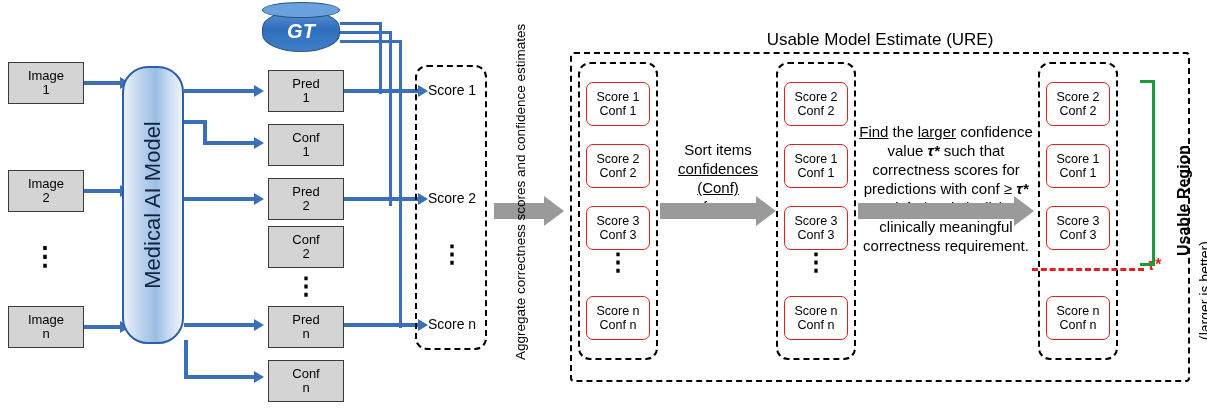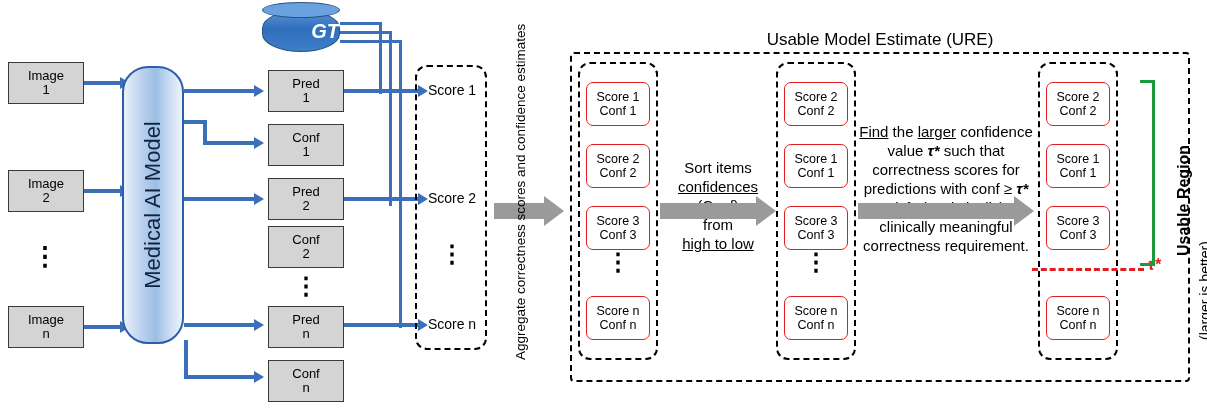--- a/index.html
+++ b/index.html
@@ -25,21 +25,21 @@
   }
   .aimodel .lbl{
     transform:rotate(-90deg);white-space:nowrap;
     font-size:22px;color:#10243f;
   }
 
   
   .gt-cyl{
     background:linear-gradient(to bottom,#5b93d6 0%,#2f6ebc 45%,#3f7fc8 100%);
     border:1.5px solid #28537f;border-radius:50%/18px;
-    display:flex;align-items:center;justify-content:flex-end;
+    display:flex;align-items:center;justify-content:center;
   }
   .gt-cyl .gt-lbl{
     font-style:italic;font-weight:bold;color:#fff;font-size:20px;
   }
   .gt-top{
     background:#6aa2e0;border:1.5px solid #28537f;border-radius:50%;
   }
 
   
   .dashed{
@@ -213,26 +213,25 @@
   <div class="abs rbox" style="left:586px;top:206px;width:64px;height:44px;">
     <span>Score 3</span>
     <span>Conf 3</span>
   </div>
   <div class="abs dots" style="left:603px;top:258px;width:30px;height:30px;font-size:24px;">⋮</div>
   <div class="abs rbox" style="left:586px;top:296px;width:64px;height:44px;">
     <span>Score n</span>
     <span>Conf n</span>
   </div>
 
-  <div class="abs steptxt" style="left:660px;top:158px;width:116px;">
+  <div class="abs steptxt" style="left:660px;top:140px;width:116px;">
     <div>Sort items</div>
     <div class="u">confidences</div>
     <div class="u">(Conf)</div>
     <div>from</div>
-    <div class="u">high to low</div>
   </div>
   <div class="garrow" style="left:660px;top:196px;width:116px;height:30px;">
     <div class="shaft" style="left:0;top:7px;width:98px;height:16px;"></div>
     <div class="head" style="left:96px;top:0;"></div>
   </div>
 
   <div class="abs dashed" style="left:776px;top:62px;width:80px;height:298px;"></div>
   <div class="abs rbox" style="left:784px;top:82px;width:64px;height:44px;">
     <span>Score 2</span>
     <span>Conf 2</span>

